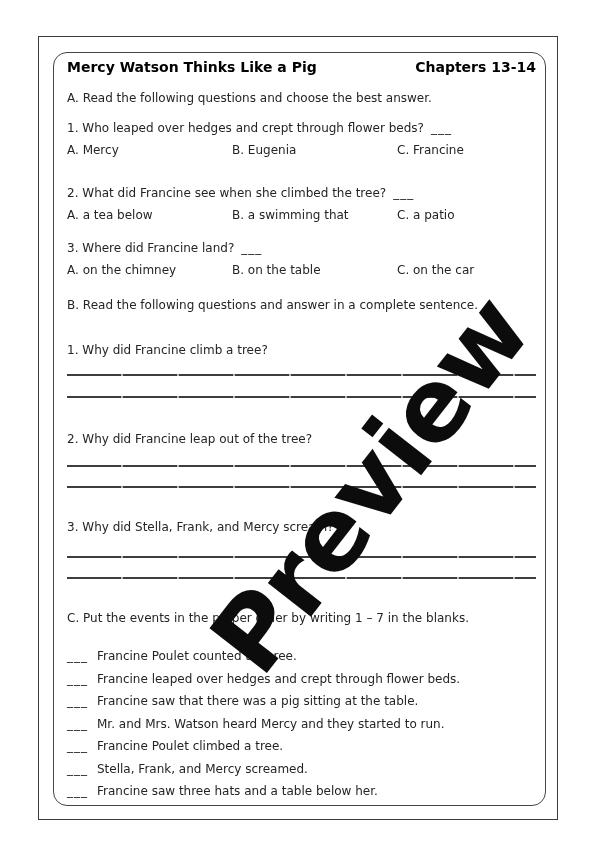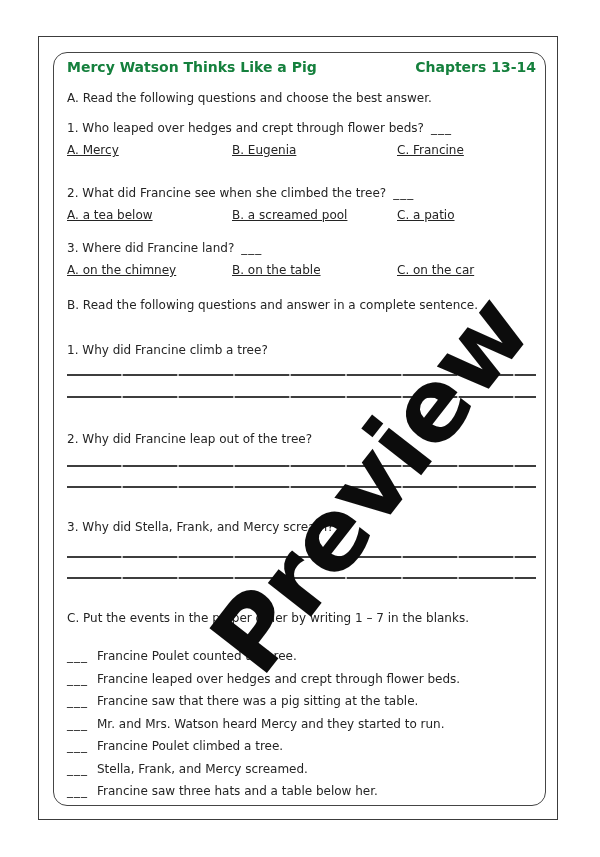--- a/index.html
+++ b/index.html
@@ -29,30 +29,29 @@
     padding: 5px 9px 0 13px;
     background: #ffffff;
   }
   .header {
     display: flex;
     justify-content: space-between;
     align-items: flex-start;
     font-weight: bold;
     font-size: 14px;
     line-height: 19px;
-    color: #15803d;
+    color: #000000;
   }
   .row { font-size: 12px; line-height: 17px; }
   .qblank { margin-left: 7px; letter-spacing: 1px; }
   .opts {
     display: grid;
     grid-template-columns: 165px 165px auto;
     font-size: 12px; line-height: 17px;
     margin-top: 5px;
-    text-decoration: underline;
   }
   .ansline {
     height: 2px;
     width: 100%;
     background-image: repeating-linear-gradient(90deg,
       #3d3d3d 0px, #3d3d3d 54px,
       #b8b8b8 54px, #b8b8b8 56px);
   }
   .c-list { margin-top: 18px; }
   .c-item { font-size: 12px; line-height: 22.5px; white-space: nowrap; }
@@ -104,21 +103,21 @@
   <p class="row mt13"><span>1. Who leaped over hedges and crept through flower beds?</span><span class="qblank">___</span></p>
   <div class="opts">
     <span>A. Mercy</span>
     <span>B. Eugenia</span>
     <span>C. Francine</span>
   </div>
 
   <p class="row mt26"><span>2. What did Francine see when she climbed the tree?</span><span class="qblank">___</span></p>
   <div class="opts">
     <span>A. a tea below</span>
-    <span>B. a screamed pool</span>
+    <span>B. a swimming that</span>
     <span>C. a patio</span>
   </div>
 
   <p class="row mt24"><span>3. Where did Francine land?</span><span class="qblank">___</span></p>
   <div class="opts">
     <span>A. on the chimney</span>
     <span>B. on the table</span>
     <span>C. on the car</span>
   </div>
 

